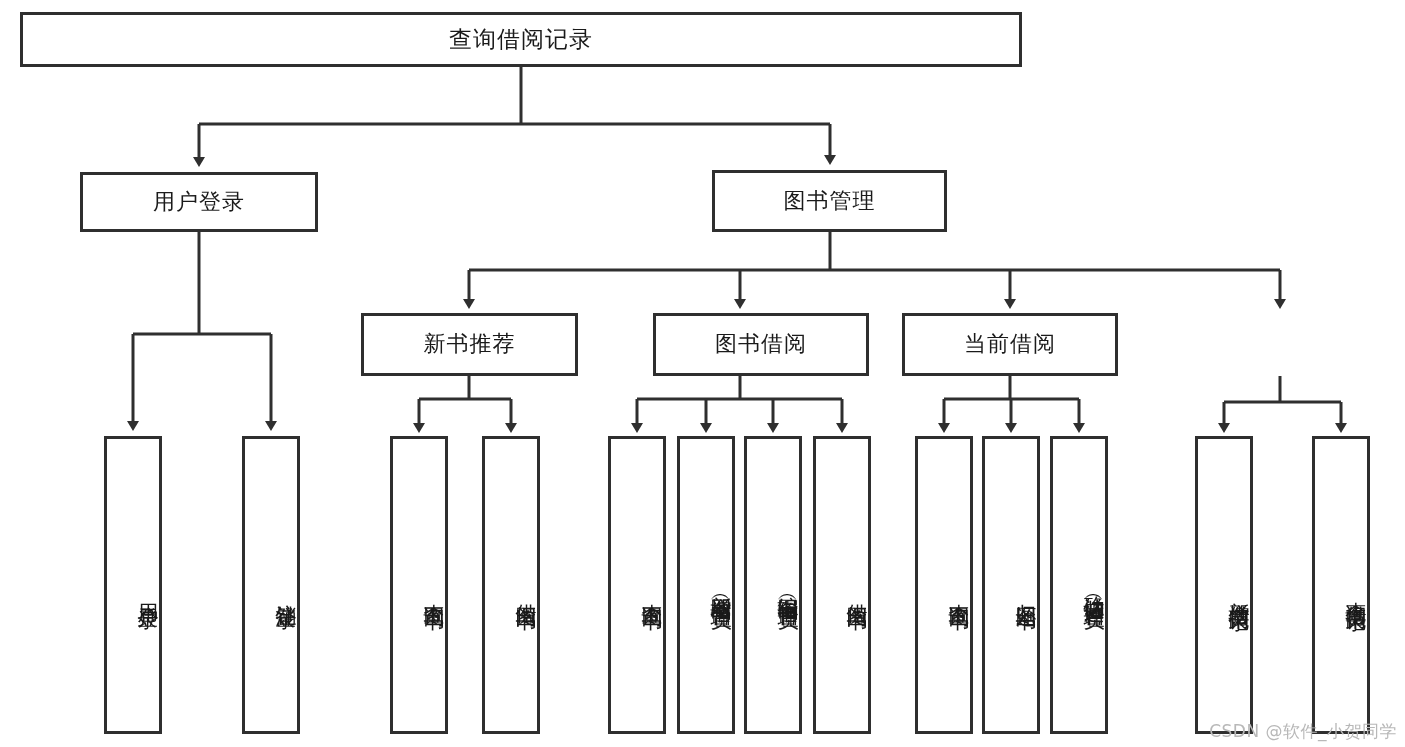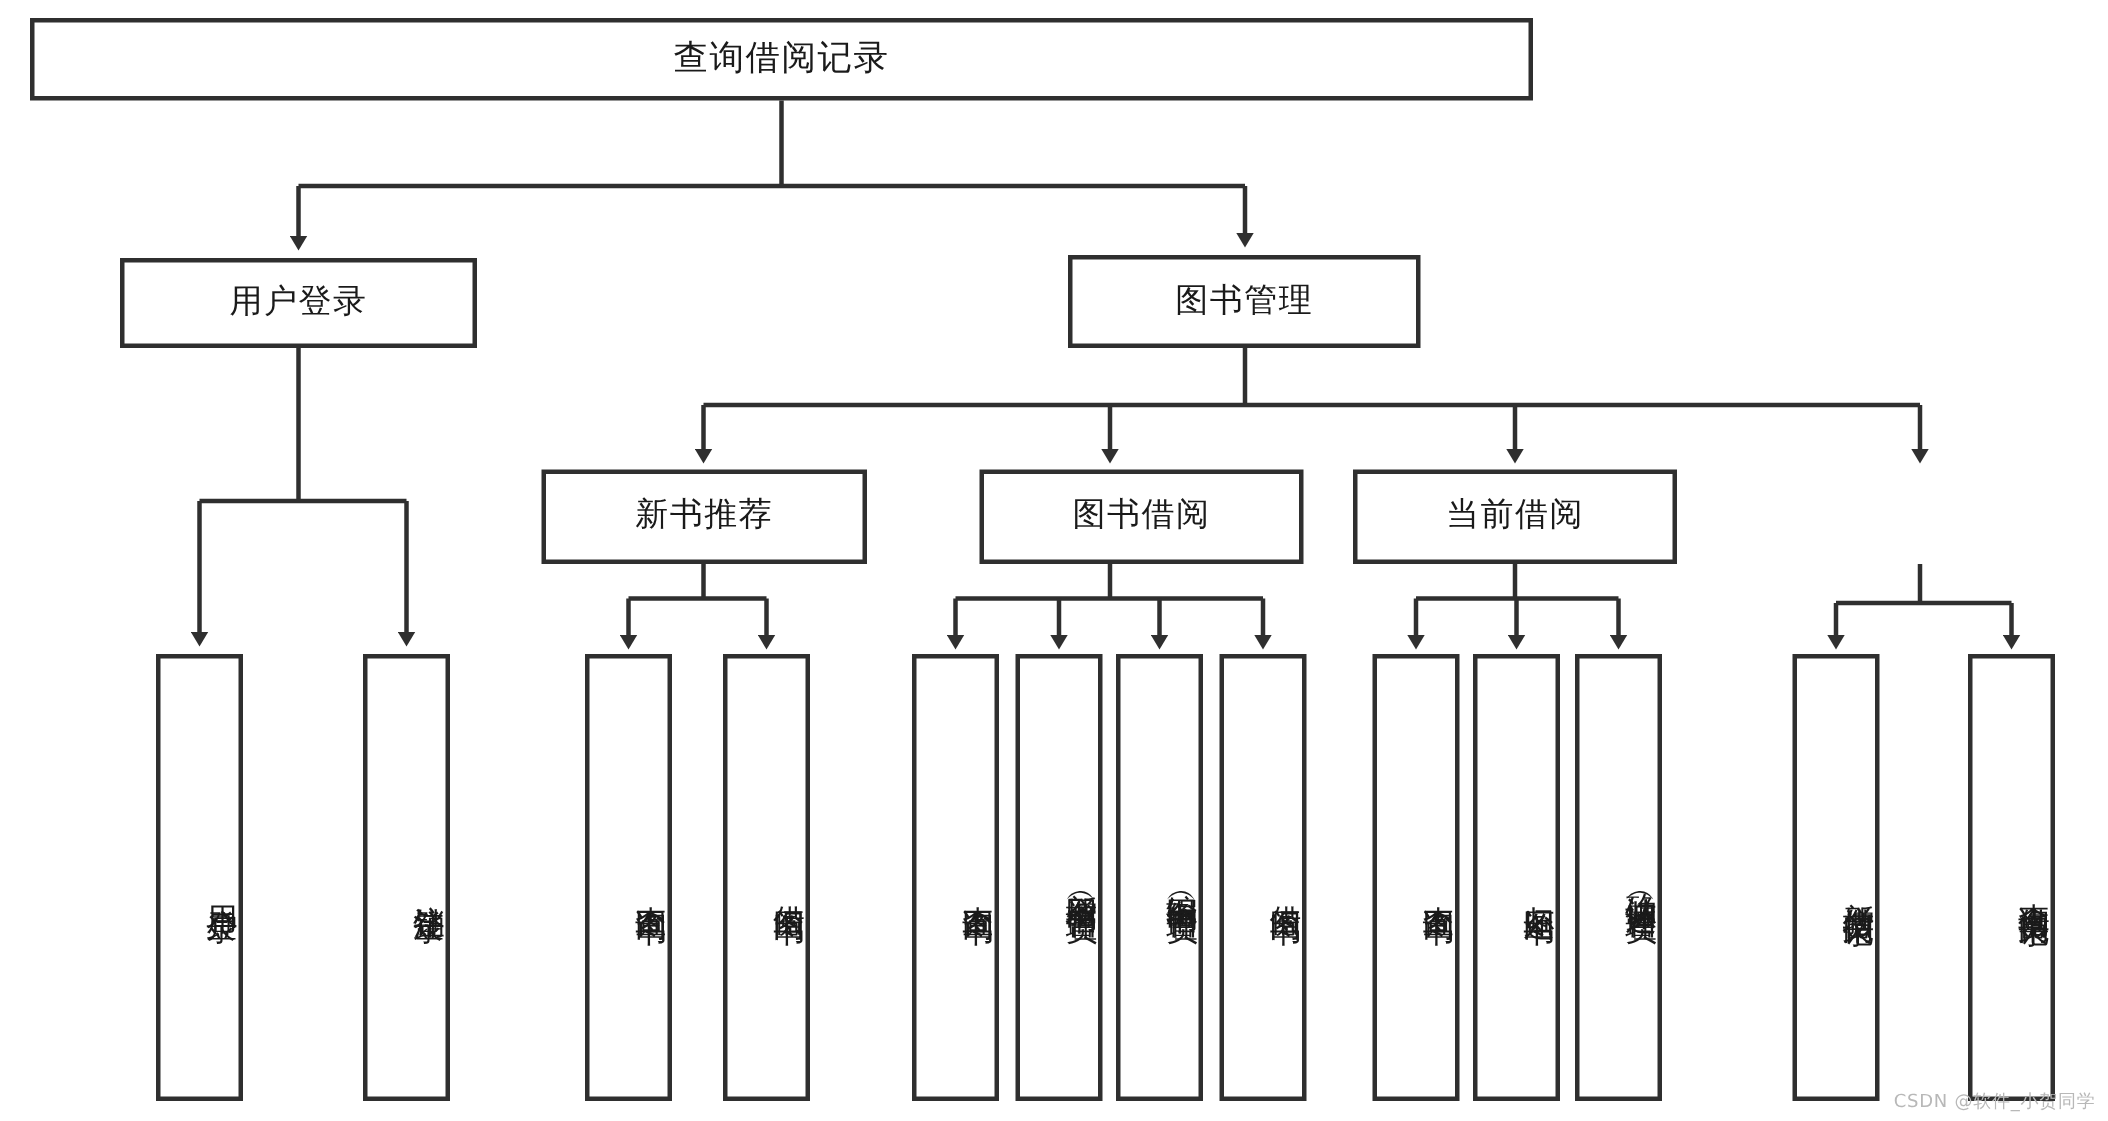--- a/index.html
+++ b/index.html
@@ -58,21 +58,21 @@
   .node.root {
     font-size: 23px;
   }
   .node.vertical.tall-text {
     padding-top: 6px;
   }
   #watermark {
     position: absolute;
     right: 8px;
     bottom: 4px;
-    font-size: 12px;
+    font-size: 17px;
     color: #b8b8b8;
     letter-spacing: 0.5px;
     white-space: nowrap;
     pointer-events: none;
   }
 </style>
 </head>
 <body>
 
 <div id="diagram-root">

